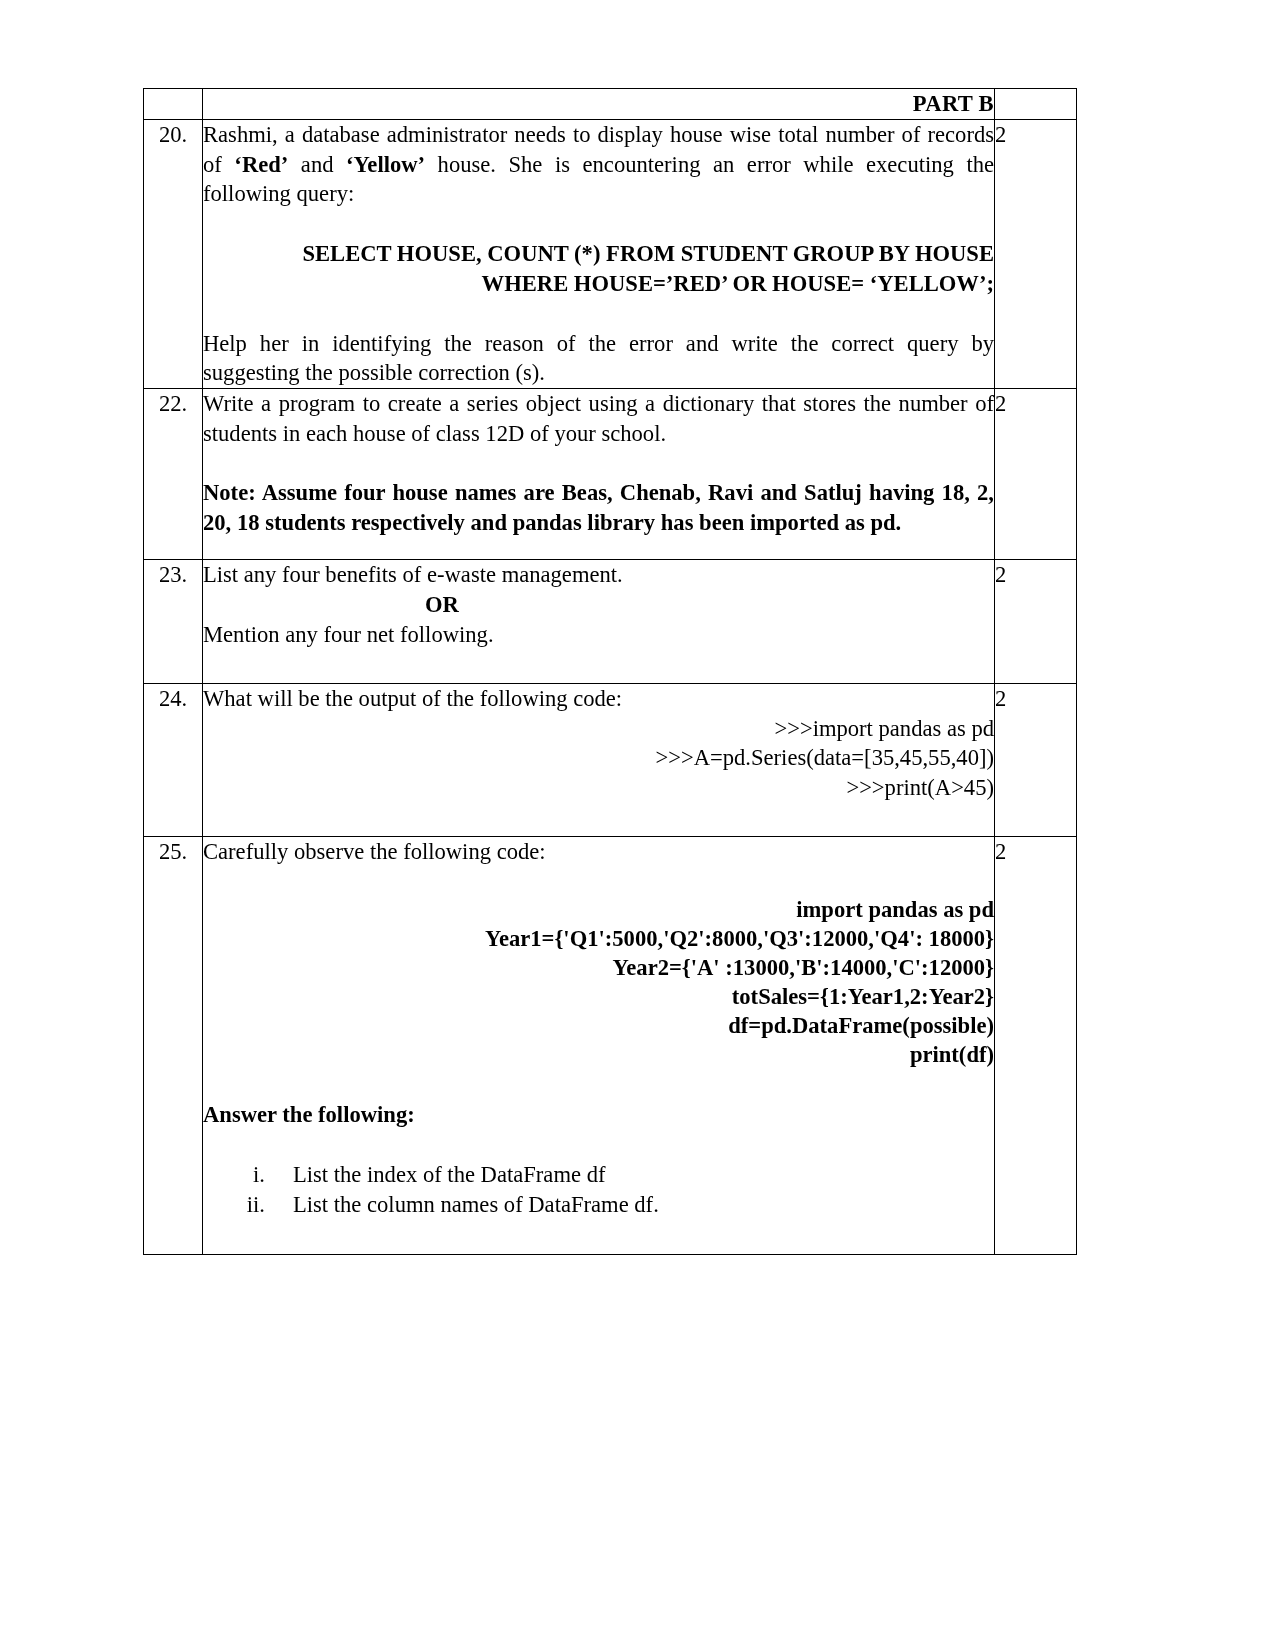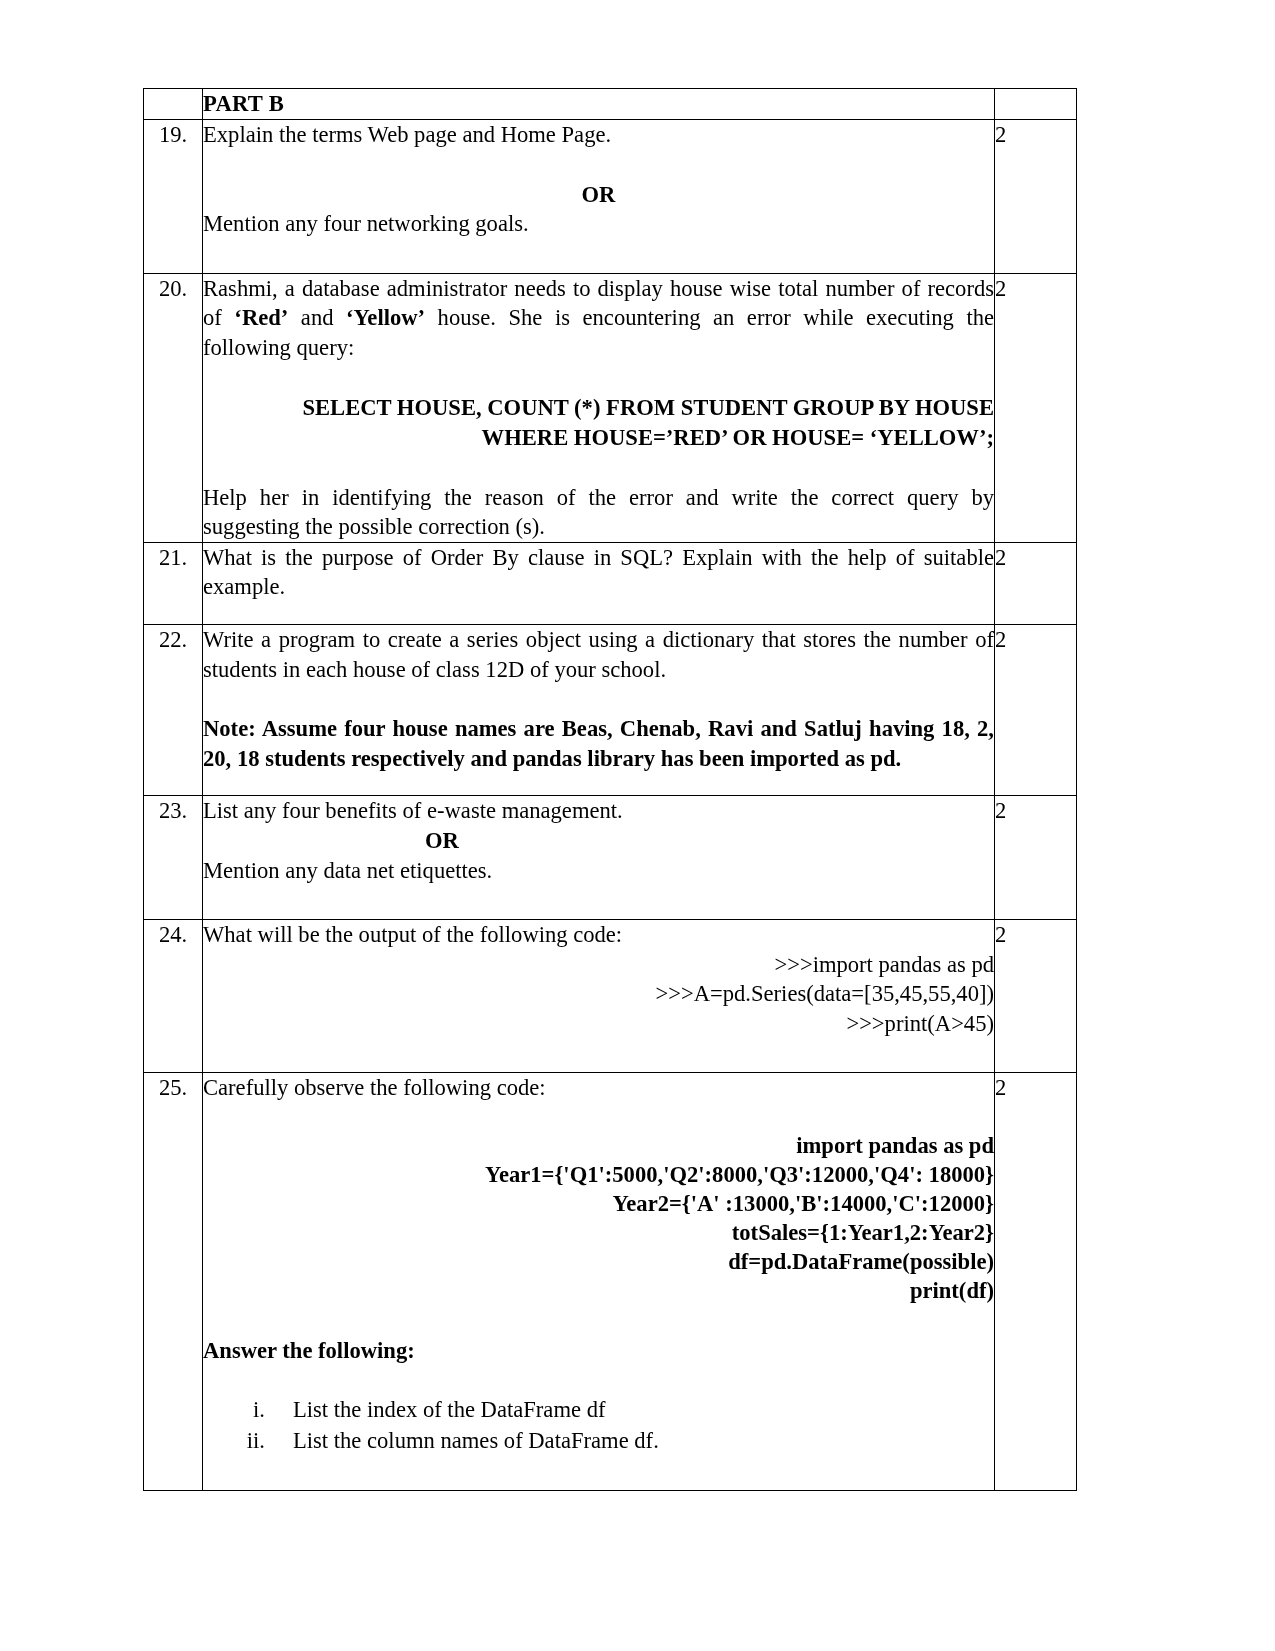--- a/index.html
+++ b/index.html
@@ -52,21 +52,21 @@
   }
   td.marks {
     text-align: left;
     padding: 7px 4px 6px 9px;
     font-size: 22.6px;
   }
 
   
   td.hdr-blank { border: 1.3px solid #000; height: 30px; }
   td.hdr-title {
-    text-align: left;
+    text-align: right;
     font-weight: bold;
     font-size: 23.5px;
     padding: 4px 0 5px 0;
     letter-spacing: 0.3px;
   }
 
   .p { margin: 0; }
   .gap-md { height: 30px; }
 
   .b { font-weight: bold; }
@@ -133,73 +133,54 @@
       <col class="c-marks">
     </colgroup>
     <tbody>
 
       <tr>
         <td class="hdr-blank num"></td>
         <td class="hdr-title">PART B</td>
         <td class="hdr-blank marks"></td>
       </tr>
 
-      <tr>
-        <td class="num">19.</td>
-        <td class="body">
-          <div class="p noflow">Explain the terms Web page and Home Page.</div>
-          <div class="gap-md"></div>
-          <div class="or-center">OR</div>
-          <div class="p noflow">Mention any four networking goals.</div>
-          <div class="trail-2"></div>
-        </td>
-        <td class="marks">2</td>
-      </tr>
 
       <tr>
         <td class="num">20.</td>
         <td class="body">
           <div class="p"><span>Rashmi, a database administrator needs to display house wise total number of records of </span><span class="b">‘Red’</span><span> and </span><span class="b">‘Yellow’</span><span> house. She is encountering an error while executing the following query:</span></div>
           <div class="gap-md"></div>
           <div class="sqlblock">
             <div>SELECT HOUSE, COUNT (*) FROM STUDENT GROUP BY HOUSE</div>
             <div>WHERE HOUSE=’RED’ OR HOUSE= ‘YELLOW’;</div>
           </div>
           <div class="gap-md"></div>
           <div class="p">Help her in identifying the reason of the error and write the correct query by suggesting the possible correction (s).</div>
         </td>
         <td class="marks">2</td>
       </tr>
 
-      <tr>
-        <td class="num">21.</td>
-        <td class="body">
-          <div class="p">What is the purpose of Order By clause in SQL? Explain with the help of suitable example.</div>
-          <div class="trail-1"></div>
-        </td>
-        <td class="marks">2</td>
-      </tr>
 
       <tr>
         <td class="num">22.</td>
         <td class="body">
           <div class="p">Write a program to create a series object using a dictionary that stores the number of students in each house of class 12D of your school.</div>
           <div class="gap-md"></div>
           <div class="p b">Note: Assume four house names are Beas, Chenab, Ravi and Satluj having 18, 2, 20, 18 students respectively and pandas library has been imported as pd.</div>
           <div class="trail-1"></div>
         </td>
         <td class="marks">2</td>
       </tr>
 
       <tr>
         <td class="num">23.</td>
         <td class="body">
           <div class="p noflow">List any four benefits of e-waste management.</div>
           <div class="or-indent">OR</div>
-          <div class="p noflow">Mention any data net etiquettes.</div>
+          <div class="p noflow">Mention any four net following.</div>
           <div class="trail-2"></div>
         </td>
         <td class="marks">2</td>
       </tr>
 
       <tr>
         <td class="num">24.</td>
         <td class="body">
           <div class="p noflow">What will be the output of the following code:</div>
           <div class="codeblock-indent">

